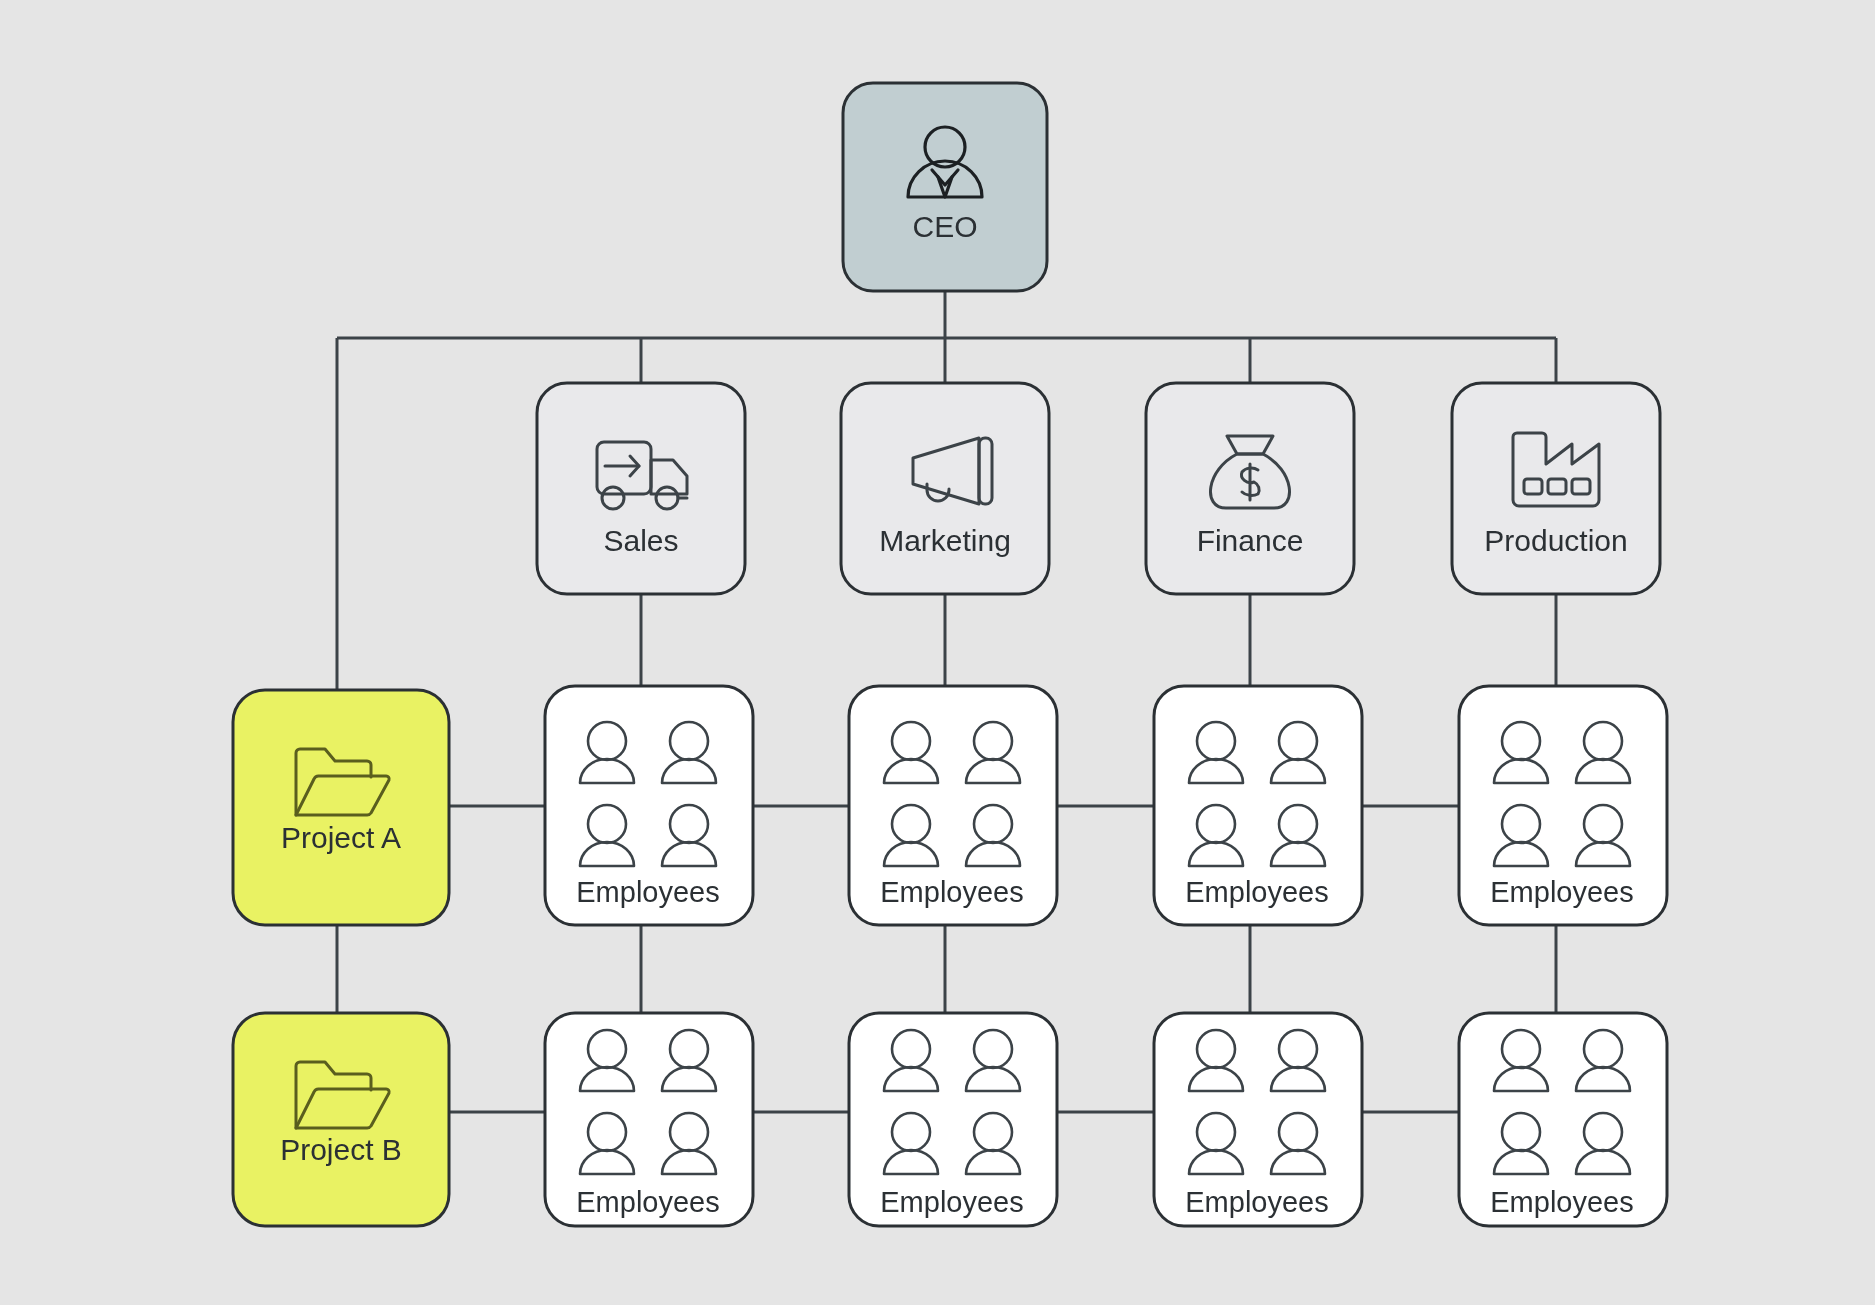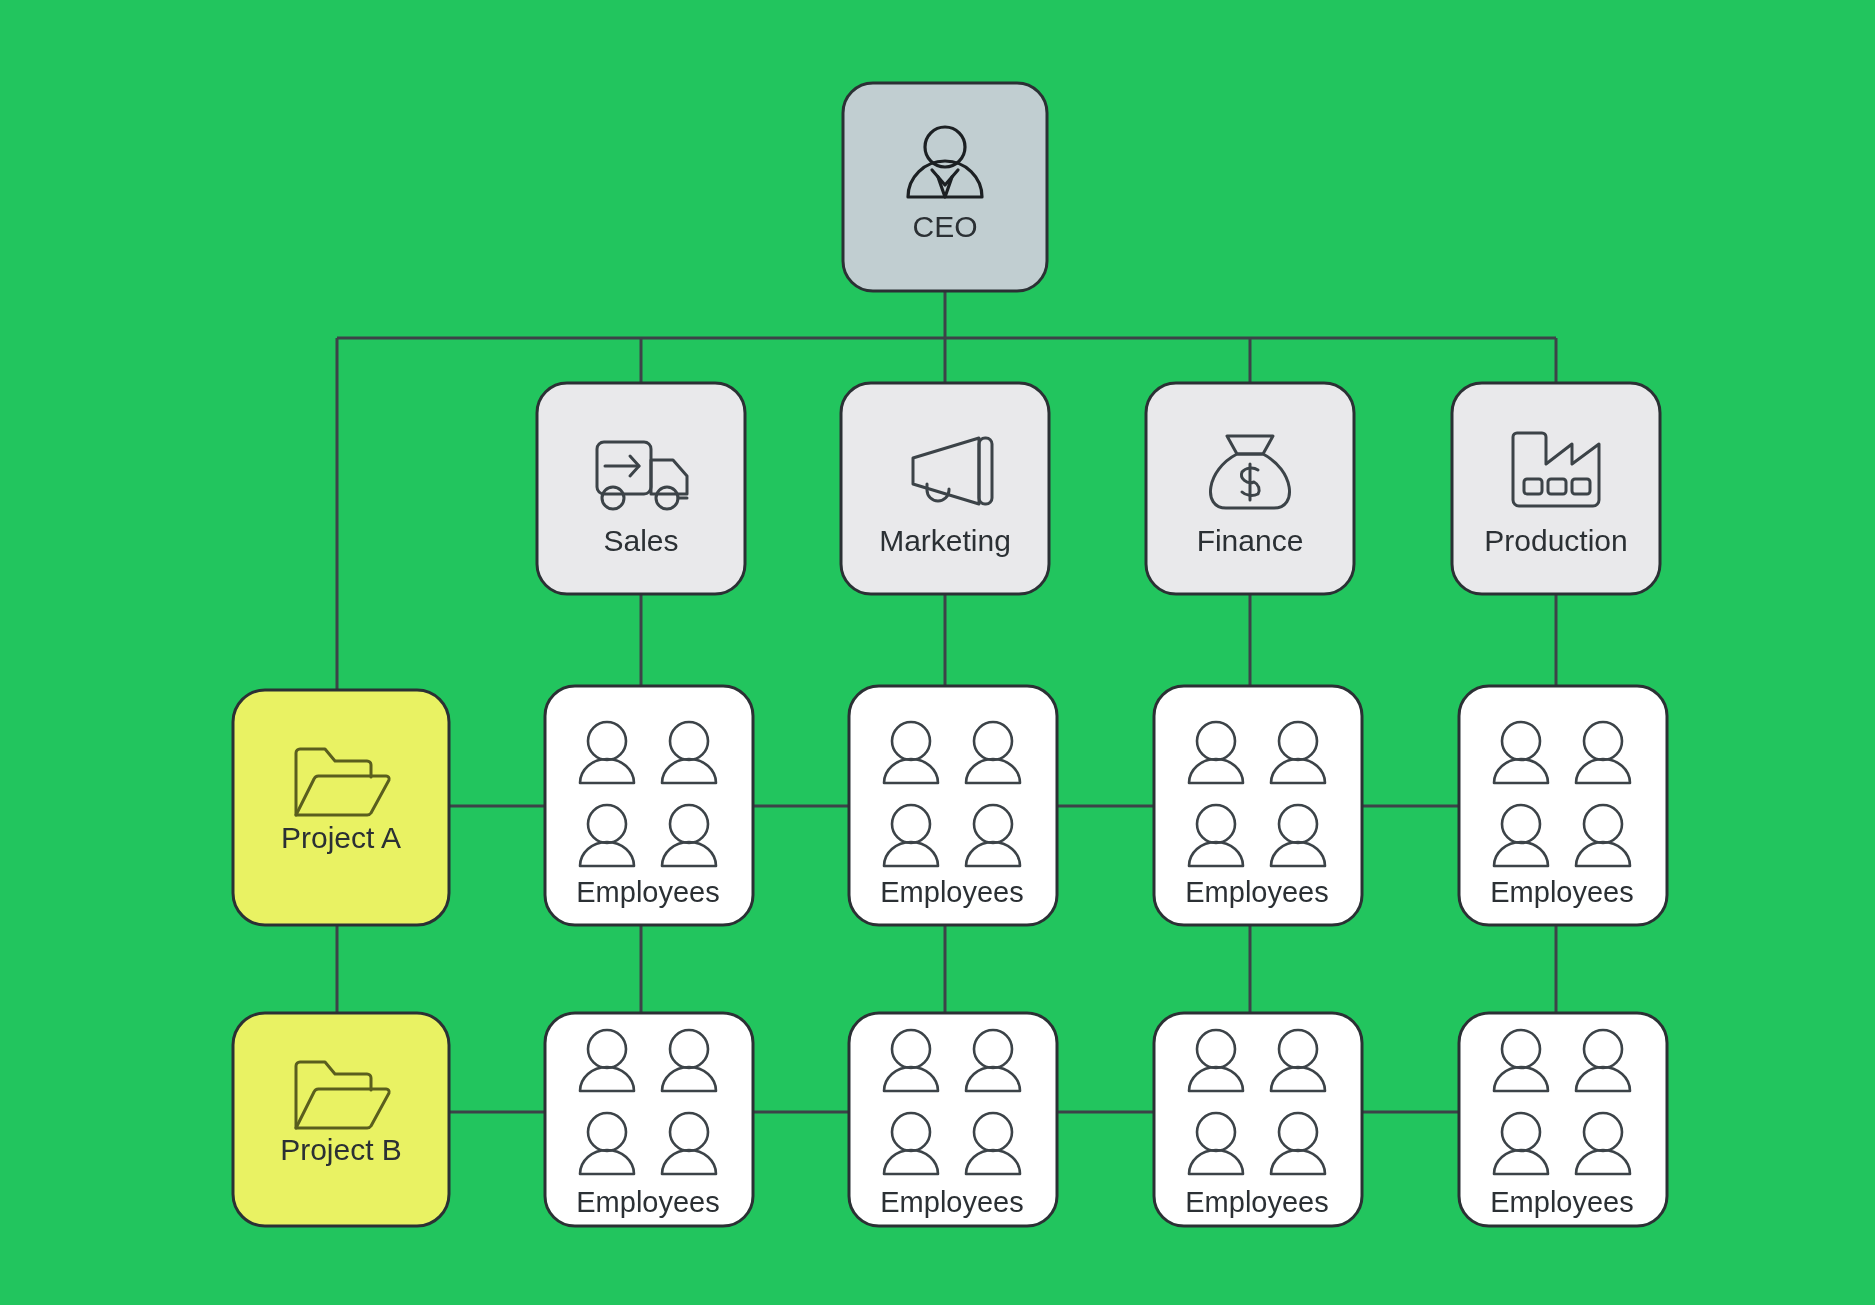--- a/index.html
+++ b/index.html
@@ -10,21 +10,21 @@
   body {
     width: 1875px;
     height: 1305px;
     font-family: "Liberation Sans", sans-serif;
     overflow: hidden;
   }
   #chart-root {
     position: relative;
     width: 1875px;
     height: 1305px;
-    background: #22c55e;
+    background: #e5e5e5;
   }
   svg.org-canvas {
     position: absolute;
     top: 0;
     left: 0;
     width: 1875px;
     height: 1305px;
     display: block;
   }
   .node-label {

